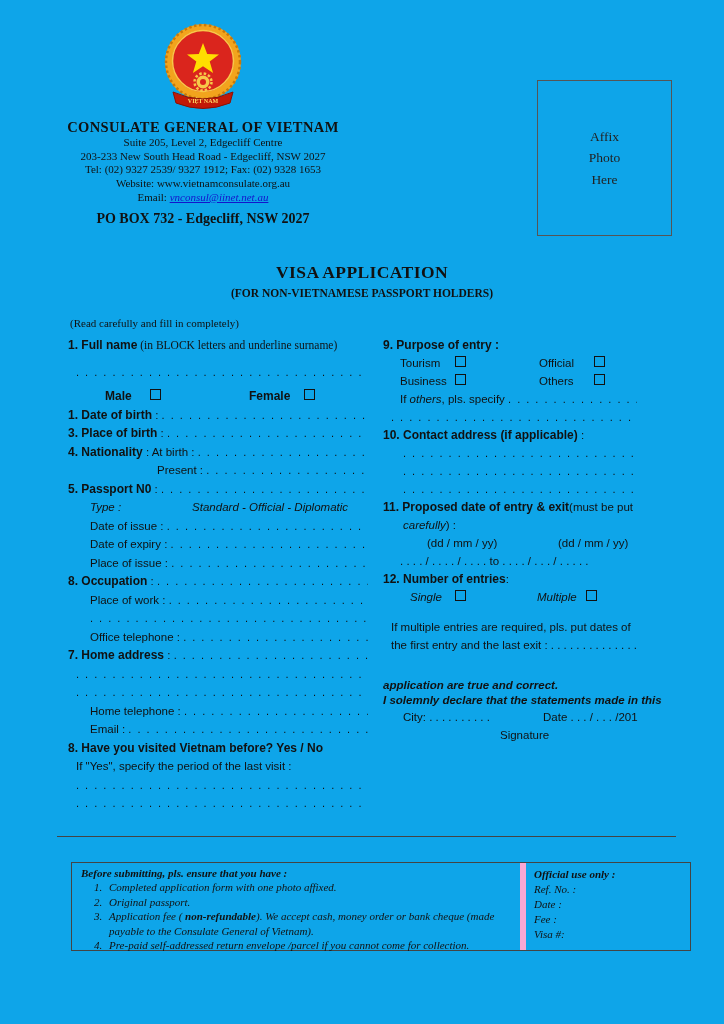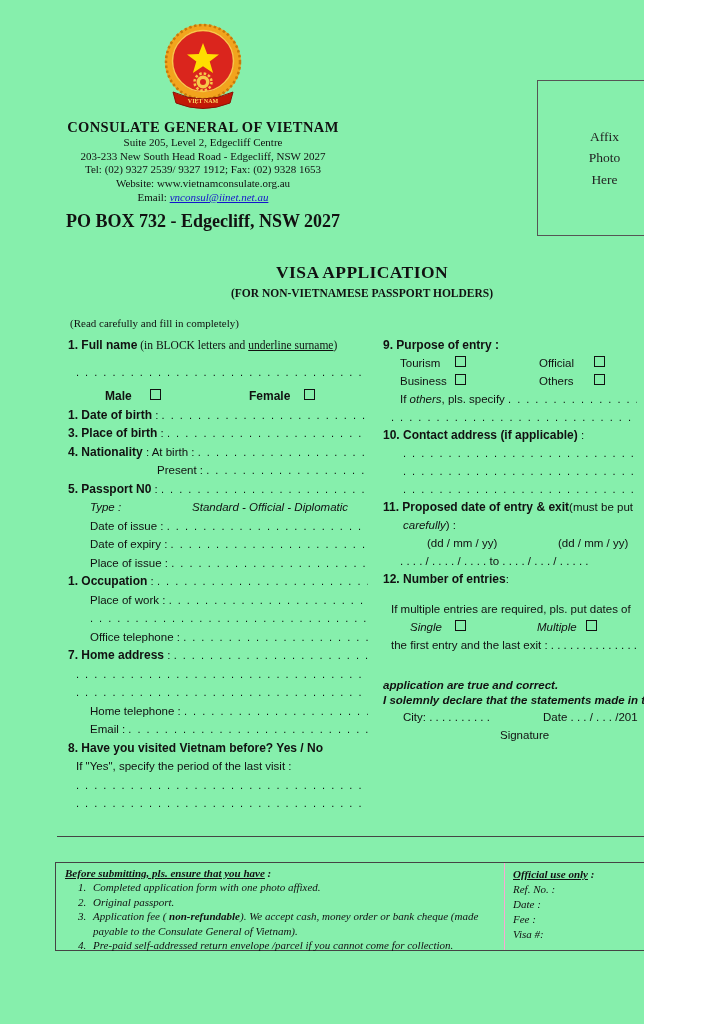--- a/index.html
+++ b/index.html
@@ -1,28 +1,28 @@
 <!DOCTYPE html>
 <html><head>
 <meta charset="utf-8">
 <style>
   * { margin:0; padding:0; box-sizing:border-box; }
   html,body { background:#fff; }
-  .page { position:relative; width:644px; height:1024px; background:#86efac; color:#111;
+  .page { position:relative; width:724px; height:1024px; background:#0ea5e9; color:#111;
           font-family:"Liberation Sans", sans-serif; overflow:hidden; }
 
   
   .hdr { position:absolute; left:35px; top:18px; width:336px; text-align:center;
          font-family:"Liberation Serif", serif; }
   .emblem { width:82px; height:94px; display:block; margin:0 auto; }
   .org { font-size:14.5px; font-weight:bold; letter-spacing:.4px; margin-top:7px; }
   .adr { font-size:11px; line-height:13.5px; }
   .email-line { font-size:11px; line-height:15px; }
   .email-link { color:#1414cc; font-style:italic; text-decoration:underline; cursor:pointer; }
-  .pobox { font-size:18px; font-weight:bold; margin-top:6px; }
+  .pobox { font-size:14px; font-weight:bold; margin-top:6px; }
 
   
   .photo { position:absolute; left:537px; top:80px; width:135px; height:156px;
            border:1px solid #555; display:flex; align-items:center; justify-content:center; }
   .photo-text { font-family:"Liberation Serif", serif; font-size:13.5px; line-height:1.6;
                 text-align:center; color:#222; }
 
   
   .title-wrap { position:absolute; left:0; top:262px; width:724px; text-align:center;
                 font-family:"Liberation Serif", serif; }
@@ -34,33 +34,33 @@
   
   .colL { position:absolute; left:68px;  top:336px; width:300px; font-size:11.5px; }
   .colR { position:absolute; left:383px; top:336px; width:294px; font-size:11.5px; }
   .frow { display:flex; align-items:baseline; line-height:18.5px; height:18.5px; overflow:hidden; }
   .colR .frow { line-height:18px; height:18px; }
   .b { font-weight:bold; font-size:12px; }
   .lab { white-space:pre; }
   .dots { flex:1; overflow:hidden; white-space:nowrap; letter-spacing:1.5px; font-size:11px; color:#111; }
   .cb { display:inline-block; width:11px; height:11px; border:1.6px solid #111; vertical-align:-1px; }
   .it { font-style:italic; }
-  .u { text-decoration:underline; }
+  .u { }
   .serif-note { font-family:"Liberation Serif", serif; font-size:11.5px; }
   sup { font-size:8px; }
 
   
   .decl { font-weight:bold; font-style:italic; font-size:11.5px; line-height:15px; }
 
   
   .rule { position:absolute; left:57px; top:836px; width:619px; height:1px; background:#444; }
-  .fbox { position:absolute; left:55px; top:862px; width:620px; height:89px; border:1px solid #444;
+  .fbox { position:absolute; left:71px; top:862px; width:620px; height:89px; border:1px solid #444;
           display:flex; font-family:"Liberation Serif", serif; font-style:italic; font-size:11px; }
   .fbox-left { flex:1; padding:4px 8px 4px 9px; }
-  .fbox-right { width:170px; border-left:1px solid #f9a8d4; padding:4px 8px; line-height:15px; }
+  .fbox-right { width:170px; border-left:6px solid #f9a8d4; padding:4px 8px; line-height:15px; }
   .fbox-title { font-weight:bold; }
   .fbox ol { margin:1px 0 0 0; padding-left:24px; }
   .fbox li { line-height:14.5px; padding-left:4px; }.mt6{margin-top:6px}.mt8{margin-top:8px}.mt12{margin-top:12px}.mt24{margin-top:24px}
   .pl8{padding-left:8px}.pl17{padding-left:17px}.pl20{padding-left:20px}.pl22{padding-left:22px}
   .pl27{padding-left:27px}.pl37{padding-left:37px}.pl44{padding-left:44px}.pl89{padding-left:89px}
   .pl117{padding-left:117px}.pr36{padding-right:36px}.pr40{padding-right:40px}
   .lh15{line-height:15px;height:15px}.lh20{line-height:20px;height:20px}
   .w45{display:inline-block;width:45px}.w49{display:inline-block;width:49px}
   .w55{display:inline-block;width:55px}.w115{display:inline-block;width:115px}
   .w120{display:inline-block;width:120px}
@@ -158,21 +158,21 @@
     </div>
     <div class="frow pl22">
       <span class="lab">Date of expiry : </span>
       <span class="dots">. . . . . . . . . . . . . . . . . . . . . . . . . . . . . . . . . . . . . . . . . . . . . . . . . . . . . . . . . . . . . . . . . . . . . . . . . . . . . . . . . . . . . . . . . . . . . . . .</span>
     </div>
     <div class="frow pl22">
       <span class="lab">Place of issue : </span>
       <span class="dots">. . . . . . . . . . . . . . . . . . . . . . . . . . . . . . . . . . . . . . . . . . . . . . . . . . . . . . . . . . . . . . . . . . . . . . . . . . . . . . . . . . . . . . . . . . . . . . . .</span>
     </div>
     <div class="frow">
-      <span class="b lab">1. Occupation</span>
+      <span class="b lab">8. Occupation</span>
         <span class="lab"> : </span>
       <span class="dots">. . . . . . . . . . . . . . . . . . . . . . . . . . . . . . . . . . . . . . . . . . . . . . . . . . . . . . . . . . . . . . . . . . . . . . . . . . . . . . . . . . . . . . . . . . . . . . . .</span>
     </div>
     <div class="frow pl22">
       <span class="lab">Place of work : </span>
       <span class="dots">. . . . . . . . . . . . . . . . . . . . . . . . . . . . . . . . . . . . . . . . . . . . . . . . . . . . . . . . . . . . . . . . . . . . . . . . . . . . . . . . . . . . . . . . . . . . . . . .</span>
     </div>
     <div class="frow pl22">
       <span class="dots">. . . . . . . . . . . . . . . . . . . . . . . . . . . . . . . . . . . . . . . . . . . . . . . . . . . . . . . . . . . . . . . . . . . . . . . . . . . . . . . . . . . . . . . . . . . . . . . .</span>
     </div>
@@ -263,28 +263,28 @@
       <span class="w115">(dd / mm  / yy)</span>
         <span class="ml16">(dd  / mm  / yy)</span>
     </div>
     <div class="frow lh20 pl17">
       <span>. . . .  / . . . . / . . . .     to    . . . . / . . .  / . . . . .</span>
     </div>
     <div class="frow">
       <span class="b lab">12. Number of entries</span>
         <span> :</span>
     </div>
+    <div class="frow pl27">
+      <span class="it w45">Single</span>
+        <span class="cb"></span>
+        <span class="it w49 ml71">Multiple</span>
+        <span class="cb"></span>
+    </div>
     <div class="frow lh15 mt12 pl8">
       <span>If multiple entries are required, pls. put dates of</span>
-    </div>
-    <div class="frow pl27">
-      <span class="it w45">Single</span>
-        <span class="cb"></span>
-        <span class="it w49 ml71">Multiple</span>
-        <span class="cb"></span>
     </div>
     <div class="frow lh15 pl8">
       <span>the first entry and the last exit : . . . . . . . . . . . . . .</span>
     </div>
 
     <div class="decl mt24">
       <div>application are true and correct.</div>
       <div>I solemnly declare that the statements made in this</div>
     </div>
     <div class="frow lh20 pl20">

